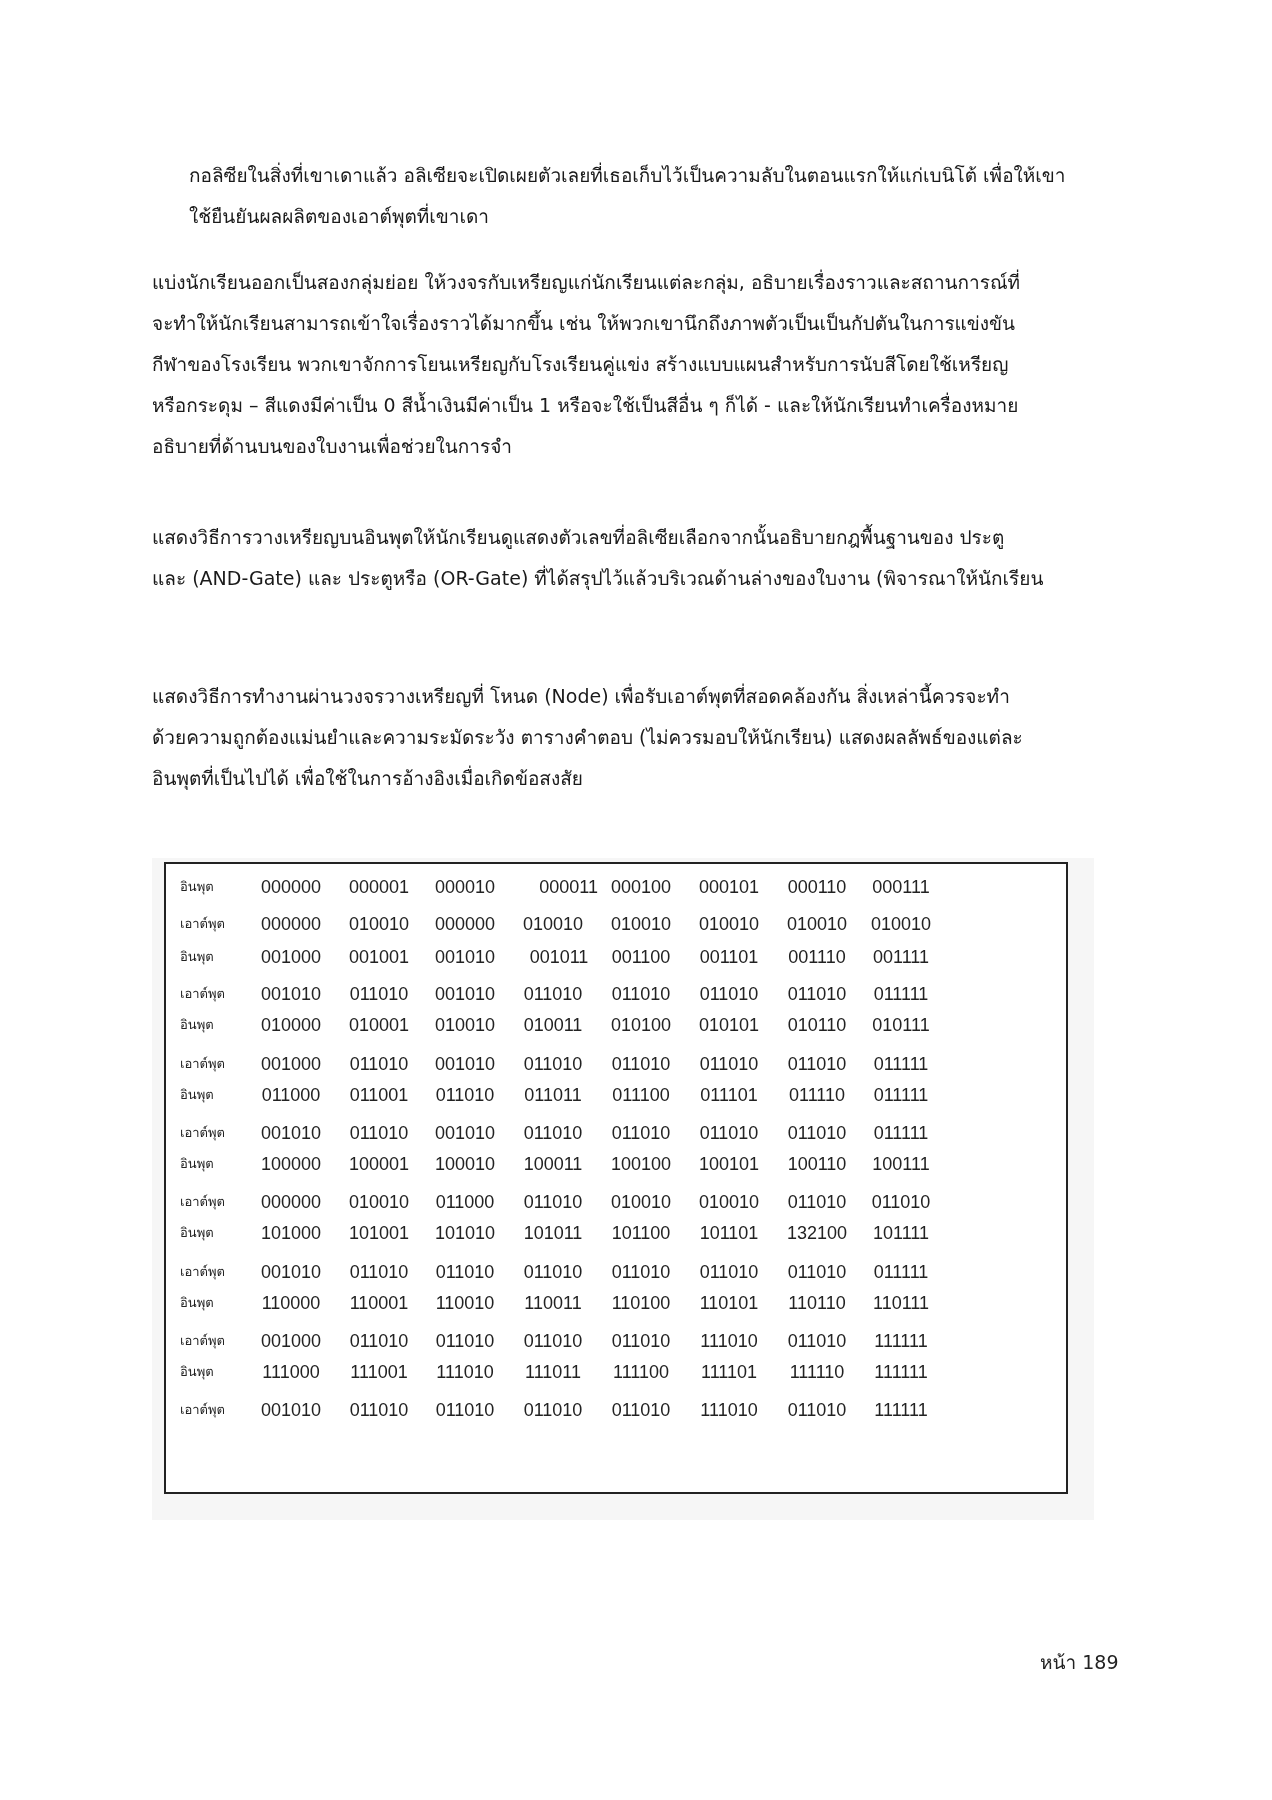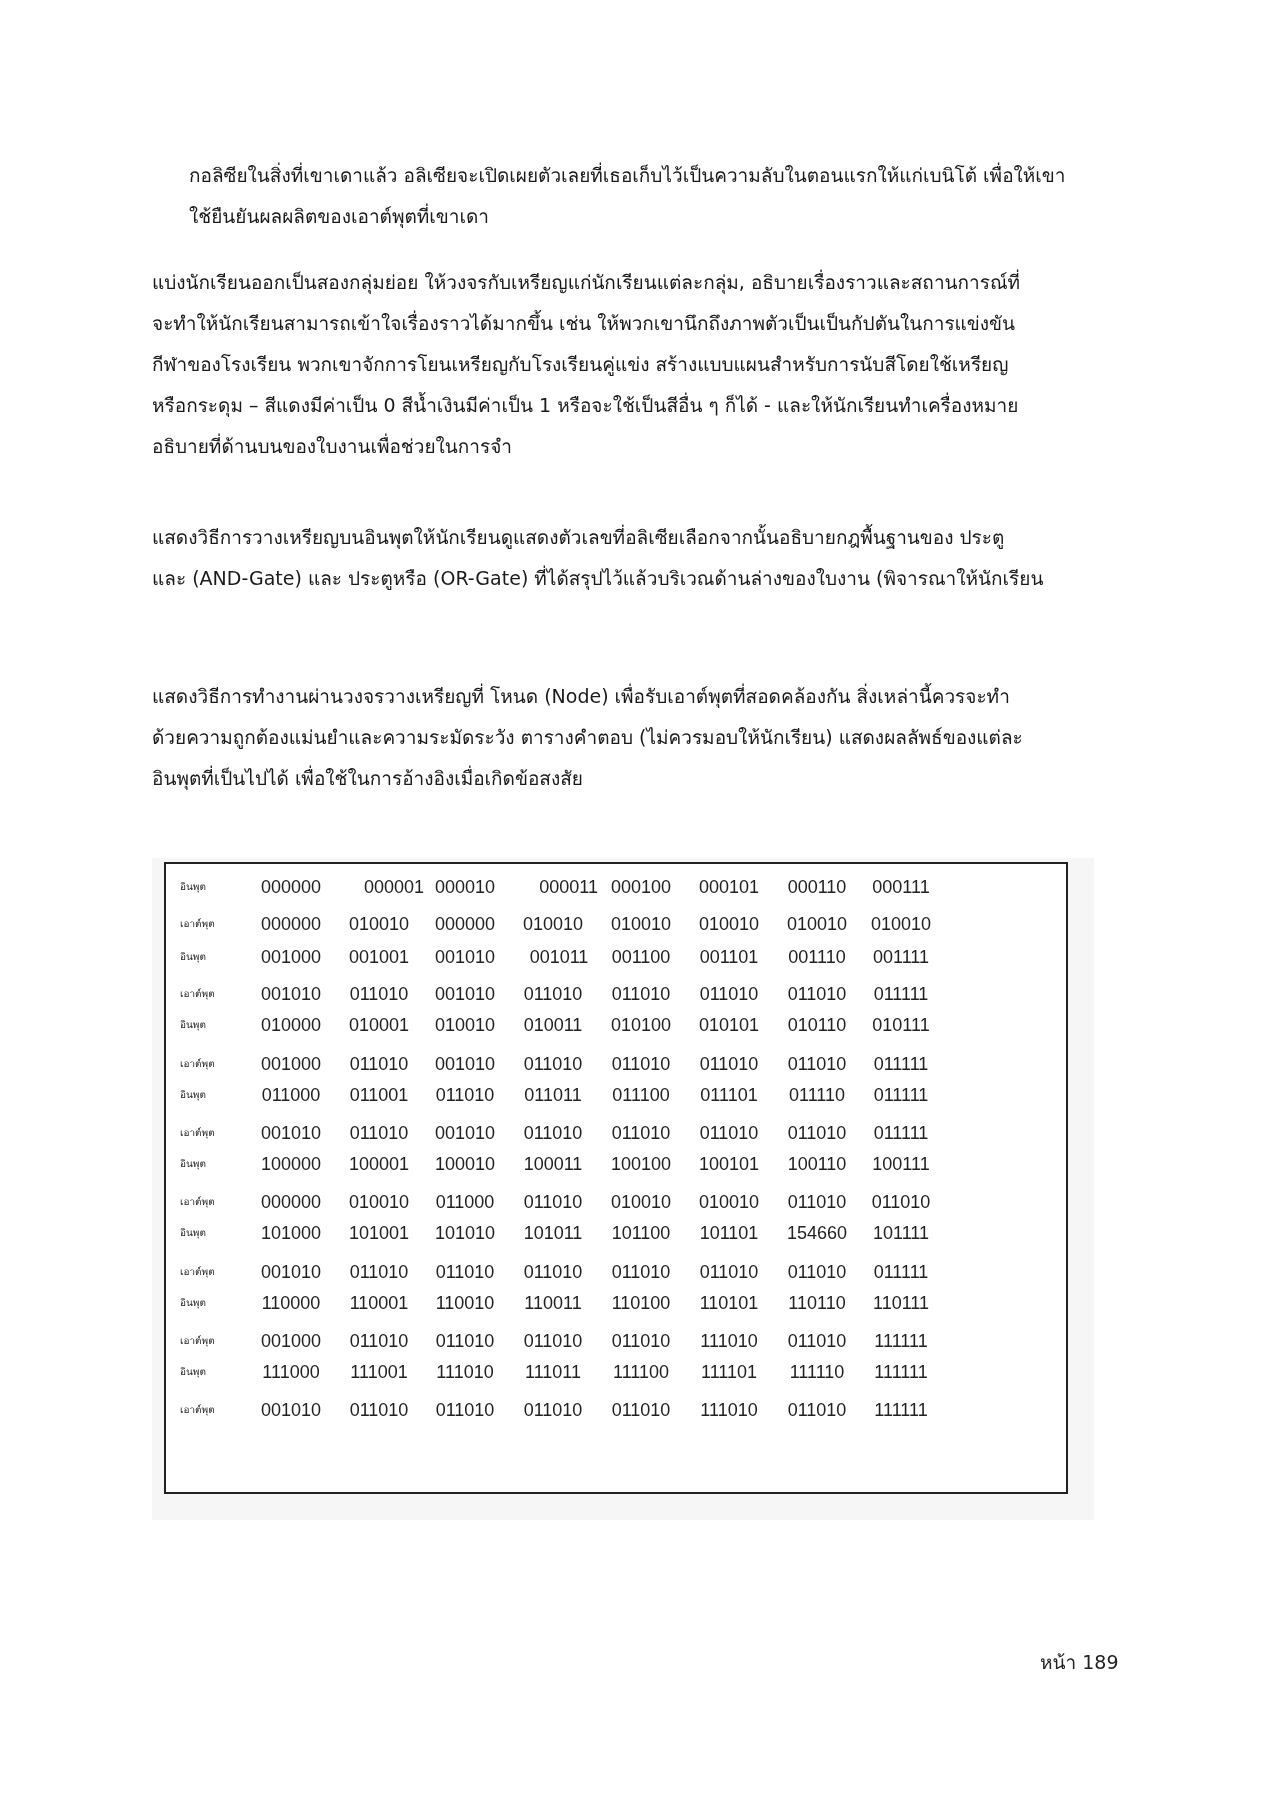--- a/index.html
+++ b/index.html
@@ -28,21 +28,21 @@
       position: absolute; left: 164px; top: 862px; width: 904px; height: 632px;
       border: 2px solid #222; background: #ffffff; box-sizing: border-box;
     }
     .tbl-row {
       position: absolute; left: 0; width: 100%; height: 30px;
       font-size: 18px; line-height: 30px;
       font-family: "Liberation Sans", "DejaVu Sans", sans-serif;
       color: #222;
     }
     .tbl-label {
-      position: absolute; left: 14px; font-size: 10px;
+      position: absolute; left: 14px; font-size: 13px;
       font-family: "DejaVu Sans", sans-serif;
     }
     .tbl-cell { position: absolute; width: 90px; text-align: center; }
 
     .page-number {
       position: absolute; left: 1040px; top: 1650px;
       font-size: 19px; line-height: 24px; color: #222;
     }
   </style>
 </head>
@@ -72,21 +72,21 @@
     <span class="line">แสดงวิธีการทำงานผ่านวงจรวางเหรียญที่ โหนด (Node) เพื่อรับเอาต์พุตที่สอดคล้องกัน สิ่งเหล่านี้ควรจะทำ</span>
     <span class="line">ด้วยความถูกต้องแม่นยำและความระมัดระวัง ตารางคำตอบ (ไม่ควรมอบให้นักเรียน) แสดงผลลัพธ์ของแต่ละ</span>
     <span class="line">อินพุตที่เป็นไปได้ เพื่อใช้ในการอ้างอิงเมื่อเกิดข้อสงสัย</span>
   </div>
 
   <div class="table-backdrop"></div>
   <div class="table-wrap" id="answer-table">
       <div class="tbl-row" style="top: 8px;">
         <span class="tbl-label">อินพุต</span>
         <span class="tbl-cell" style="left: 80px;">000000</span>
-        <span class="tbl-cell" style="left: 168px; text-align: right;">000001</span>
+        <span class="tbl-cell" style="left: 168px;">000001</span>
         <span class="tbl-cell" style="left: 254px;">000010</span>
         <span class="tbl-cell" style="left: 342px; text-align: right;">000011</span>
         <span class="tbl-cell" style="left: 430px;">000100</span>
         <span class="tbl-cell" style="left: 518px;">000101</span>
         <span class="tbl-cell" style="left: 606px;">000110</span>
         <span class="tbl-cell" style="left: 690px;">000111</span>
       </div>
       <div class="tbl-row" style="top: 45px;">
         <span class="tbl-label">เอาต์พุต</span>
         <span class="tbl-cell" style="left: 80px;">000000</span>
@@ -187,21 +187,21 @@
         <span class="tbl-cell" style="left: 690px;">011010</span>
       </div>
       <div class="tbl-row" style="top: 354px;">
         <span class="tbl-label">อินพุต</span>
         <span class="tbl-cell" style="left: 80px;">101000</span>
         <span class="tbl-cell" style="left: 168px;">101001</span>
         <span class="tbl-cell" style="left: 254px;">101010</span>
         <span class="tbl-cell" style="left: 342px;">101011</span>
         <span class="tbl-cell" style="left: 430px;">101100</span>
         <span class="tbl-cell" style="left: 518px;">101101</span>
-        <span class="tbl-cell" style="left: 606px;">154660</span>
+        <span class="tbl-cell" style="left: 606px;">132100</span>
         <span class="tbl-cell" style="left: 690px;">101111</span>
       </div>
       <div class="tbl-row" style="top: 393px;">
         <span class="tbl-label">เอาต์พุต</span>
         <span class="tbl-cell" style="left: 80px;">001010</span>
         <span class="tbl-cell" style="left: 168px;">011010</span>
         <span class="tbl-cell" style="left: 254px;">011010</span>
         <span class="tbl-cell" style="left: 342px;">011010</span>
         <span class="tbl-cell" style="left: 430px;">011010</span>
         <span class="tbl-cell" style="left: 518px;">011010</span>

